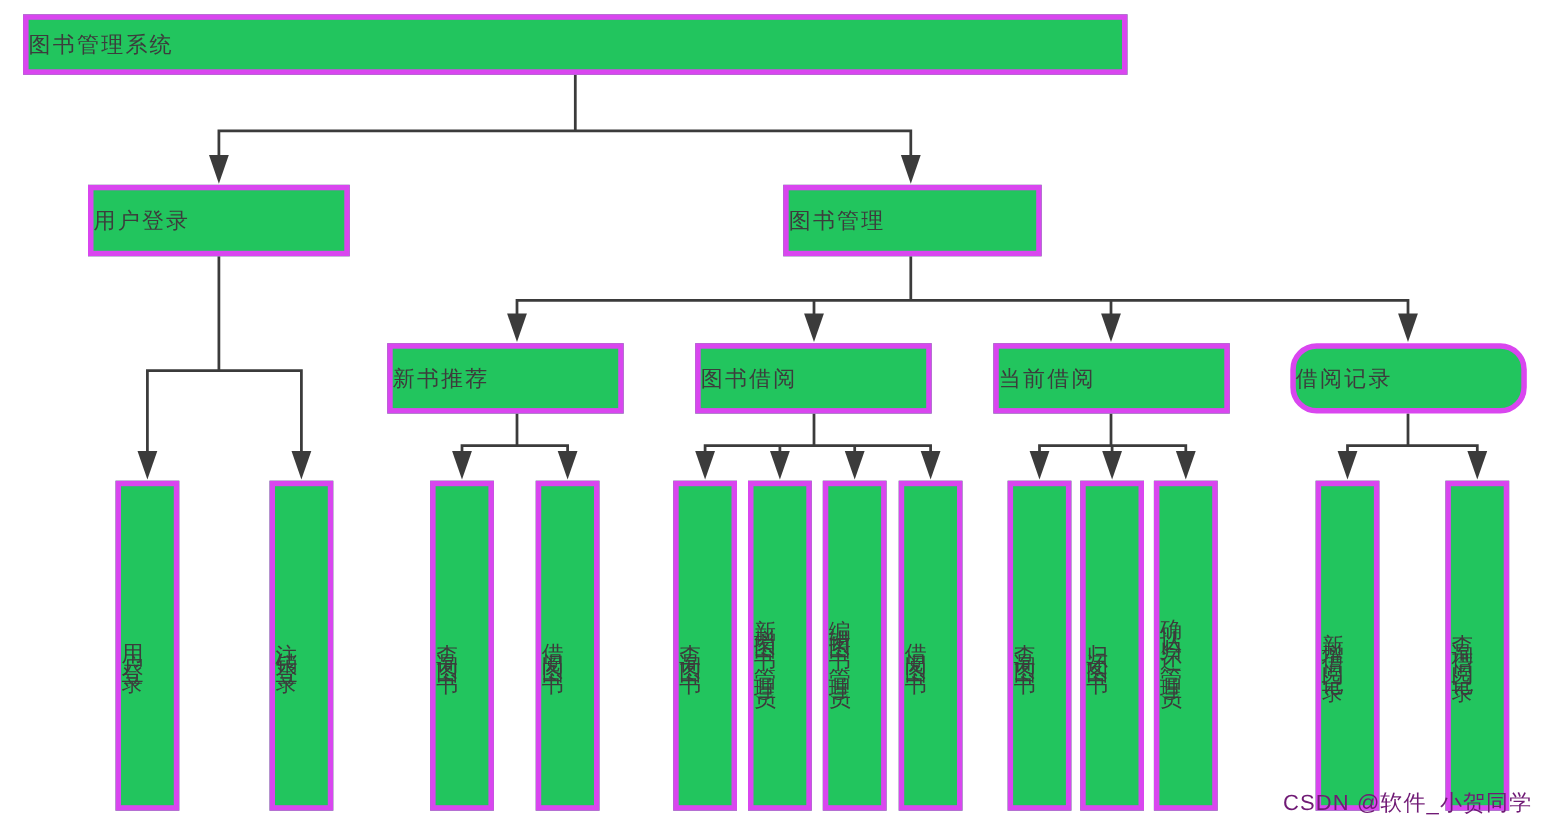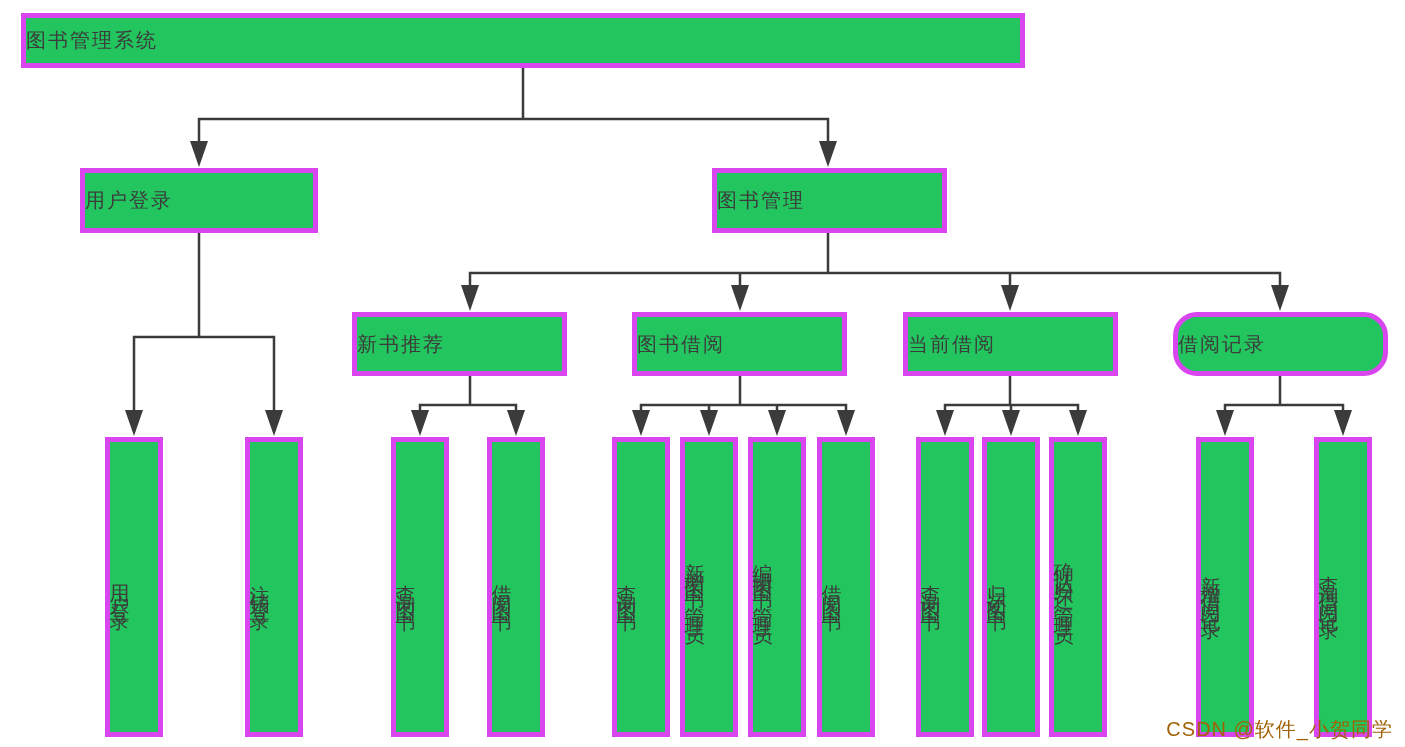--- a/index.html
+++ b/index.html
@@ -67,21 +67,21 @@
   .l-cb1 { left: 982px; }
   .l-cb2 { left: 1049px; }
   .l-rc0 { left: 1196px; }
   .l-rc1 { left: 1314px; }
   .watermark {
     position: absolute;
     right: 12px;
     top: 716px;
     font-size: 20px;
     letter-spacing: 1px;
-    color: #a16207;
+    color: #701a75;
     white-space: nowrap;
     z-index: 5;
   }
 </style>
 </head>
 <body>
 
 <div class="stage">
 
   <svg class="wires" viewBox="0 0 1405 747" xmlns="http://www.w3.org/2000/svg">

